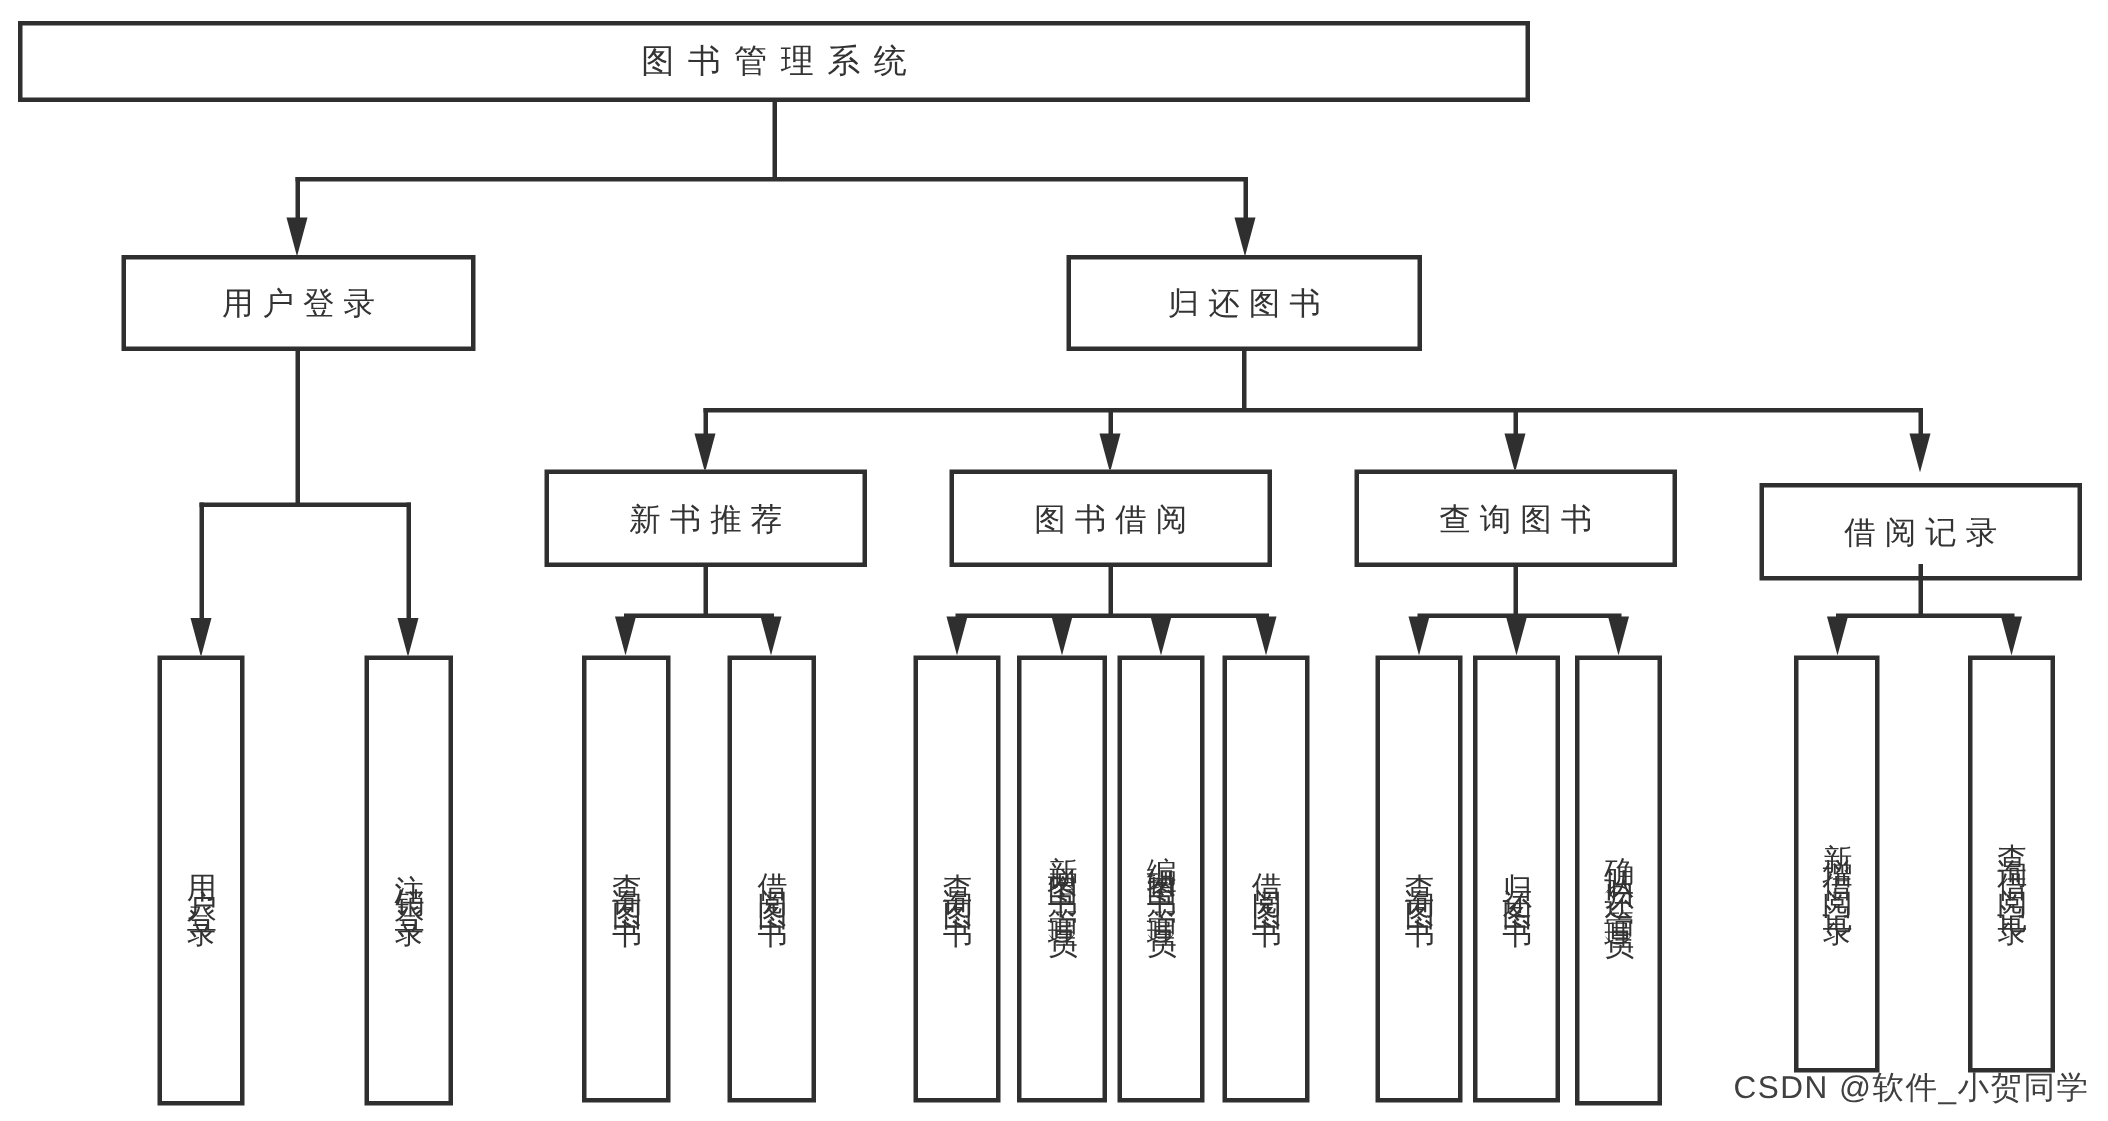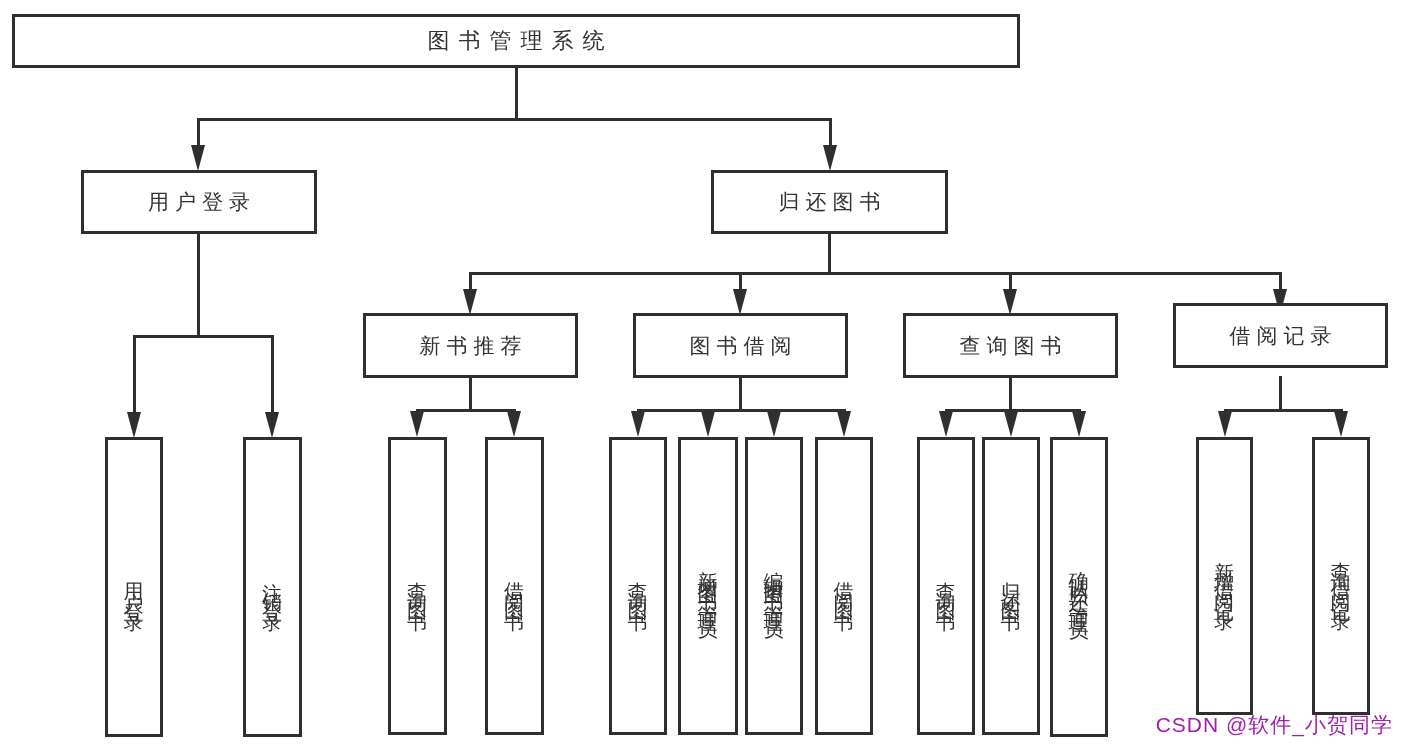--- a/index.html
+++ b/index.html
@@ -29,21 +29,21 @@
   .hline{height:3px;}
   .vline{width:3px;}
   
   .arrow{
     position:absolute;width:0;height:0;
     border-left:7px solid transparent;border-right:7px solid transparent;
     border-top:26px solid #2f2f2f;
   }
   .watermark{
     position:absolute;right:12px;bottom:8px;
-    font-size:21px;color:#a21caf;letter-spacing:1px;white-space:nowrap;
+    font-size:21px;color:#404040;letter-spacing:1px;white-space:nowrap;
   }
 </style>
 </head>
 <body>
 
 <div class="stage">
 
   <div class="node root" style="left:12px;top:14px;width:1008px;height:54px;">
     <span>图书管理系统</span>
   </div>
@@ -82,21 +82,21 @@
 
   <div class="node" style="left:363px;top:313px;width:215px;height:65px;">
     <span>新书推荐</span>
   </div>
   <div class="node" style="left:633px;top:313px;width:215px;height:65px;">
     <span>图书借阅</span>
   </div>
   <div class="node" style="left:903px;top:313px;width:215px;height:65px;">
     <span>查询图书</span>
   </div>
-  <div class="node" style="left:1173px;top:303px;width:215px;height:65px;">
+  <div class="node" style="left:1173px;top:322px;width:215px;height:65px;">
     <span>借阅记录</span>
   </div>
 
   <div class="vline" style="left:469px;top:376px;height:34px;"></div>
   <div class="hline" style="left:416px;top:409px;width:100px;"></div>
   <div class="arrow" style="left:410px;top:411px;"></div>
   <div class="arrow" style="left:507px;top:411px;"></div>
 
   <div class="vline" style="left:739px;top:376px;height:34px;"></div>
   <div class="hline" style="left:637px;top:409px;width:209px;"></div>

